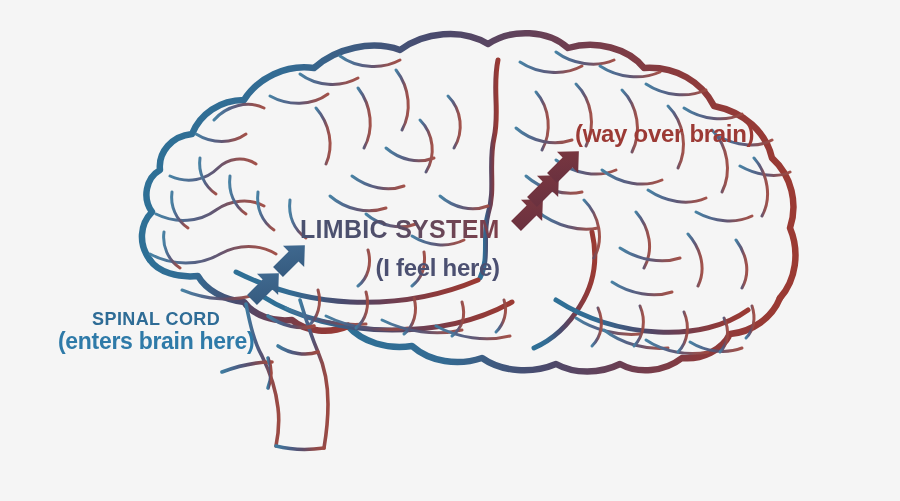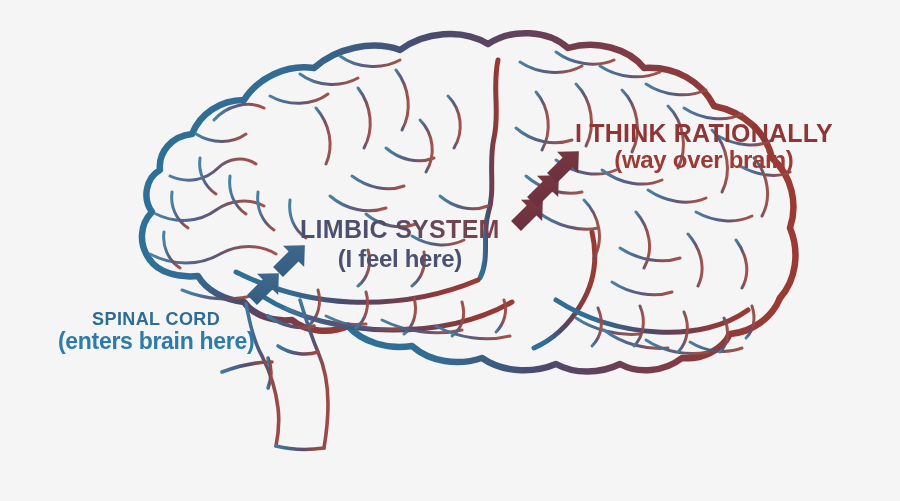--- a/index.html
+++ b/index.html
@@ -52,34 +52,35 @@
   #label-spinal .label-sub {
     font-size: 23px;
     color: #2e7aa8;
     margin-top: 1px;
   }
 
   
   #label-limbic {
     left: 300px;
     top: 216px;
+    text-align: right;
   }
   #label-limbic .label-title {
     font-size: 25px;
     letter-spacing: 0.3px;
     background: linear-gradient(90deg, #4a5170 0%, #4d4f6c 35%, #6b4656 72%, #7e3f4a 100%);
     -webkit-background-clip: text;
     background-clip: text;
     color: transparent;
     -webkit-text-fill-color: transparent;
   }
   #label-limbic .label-sub {
     font-size: 24px;
     color: #4c5071;
-    margin-top: 5px;
+    margin-top: 14px;
   }
 
   
   #label-think {
     left: 575px;
     top: 120px;
   }
   #label-think .label-title {
     font-size: 25px;
     color: #8e3636;
@@ -312,17 +313,16 @@
     <div class="label-title">SPINAL CORD</div>
     <div class="label-sub">(enters brain here)</div>
   </div>
 
   <div class="label-block" id="label-limbic">
     <div class="label-title">LIMBIC SYSTEM</div>
     <div class="label-sub">(I feel here)</div>
   </div>
 
   <div class="label-block" id="label-think">
-    <div class="label-title">I THINK RATIONALLY</div>
     <div class="label-sub">(way over brain)</div>
   </div>
 
 </div>
 
 </body></html>

